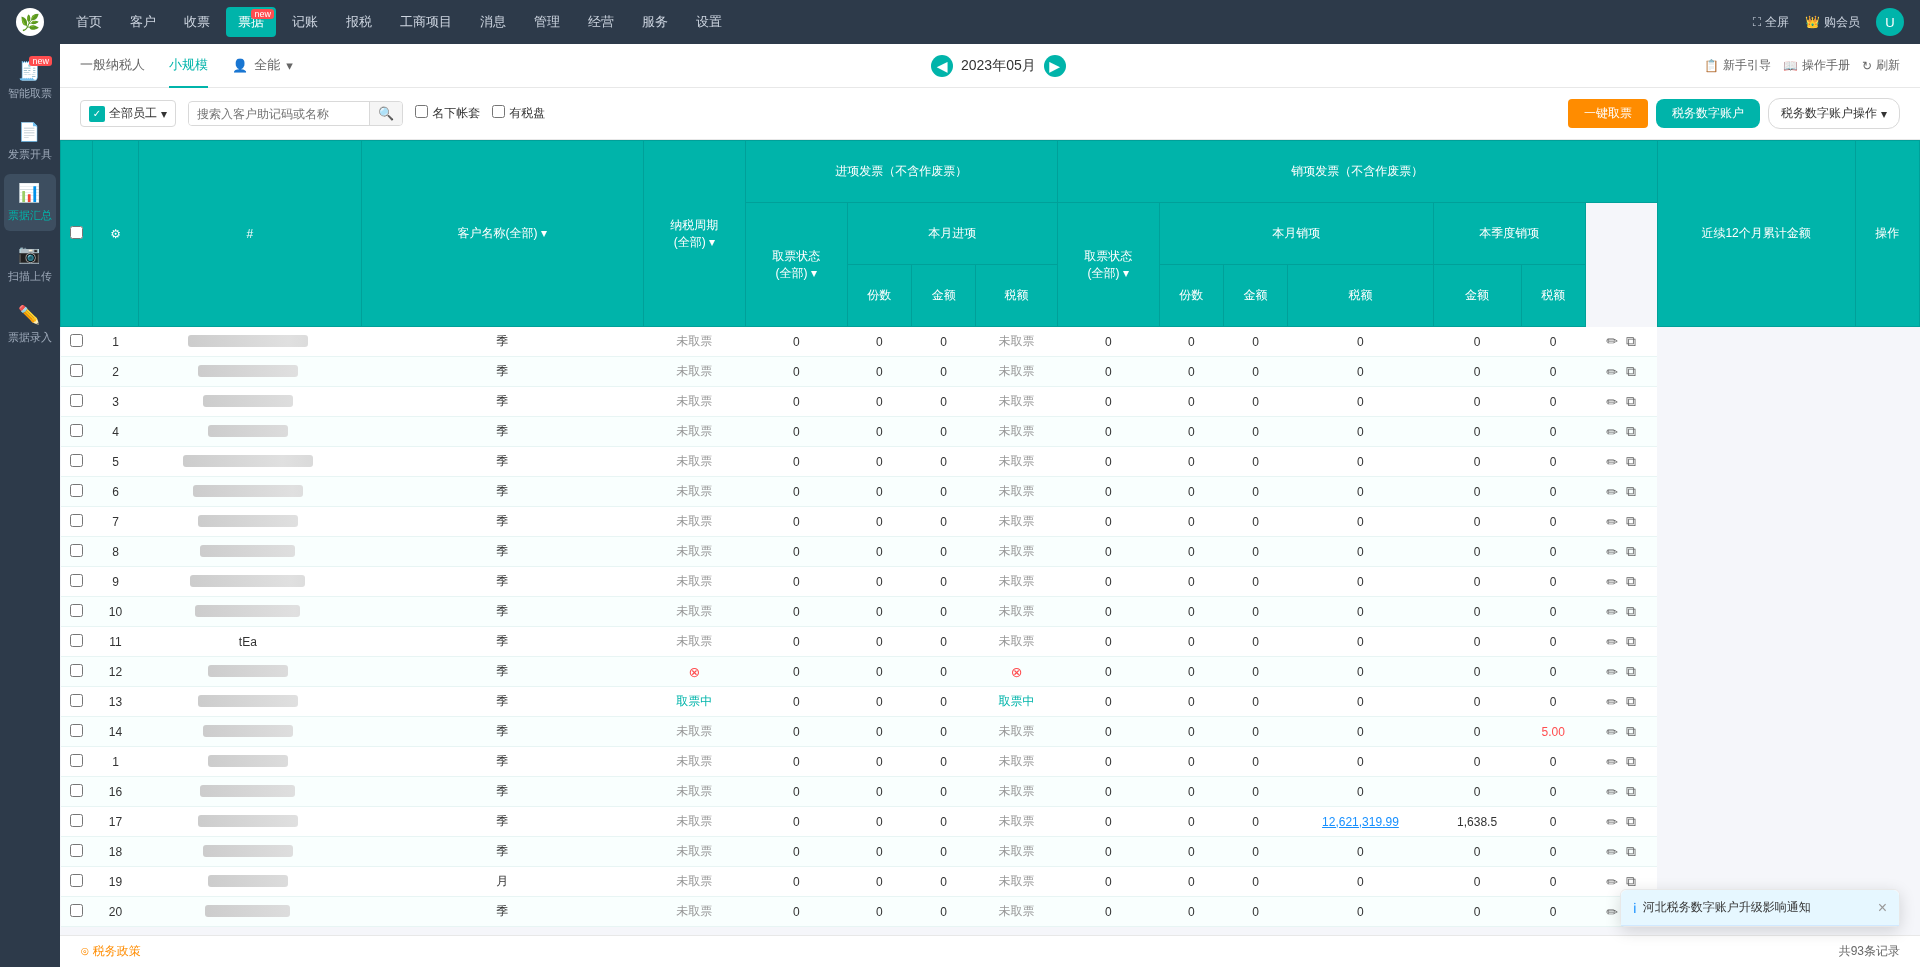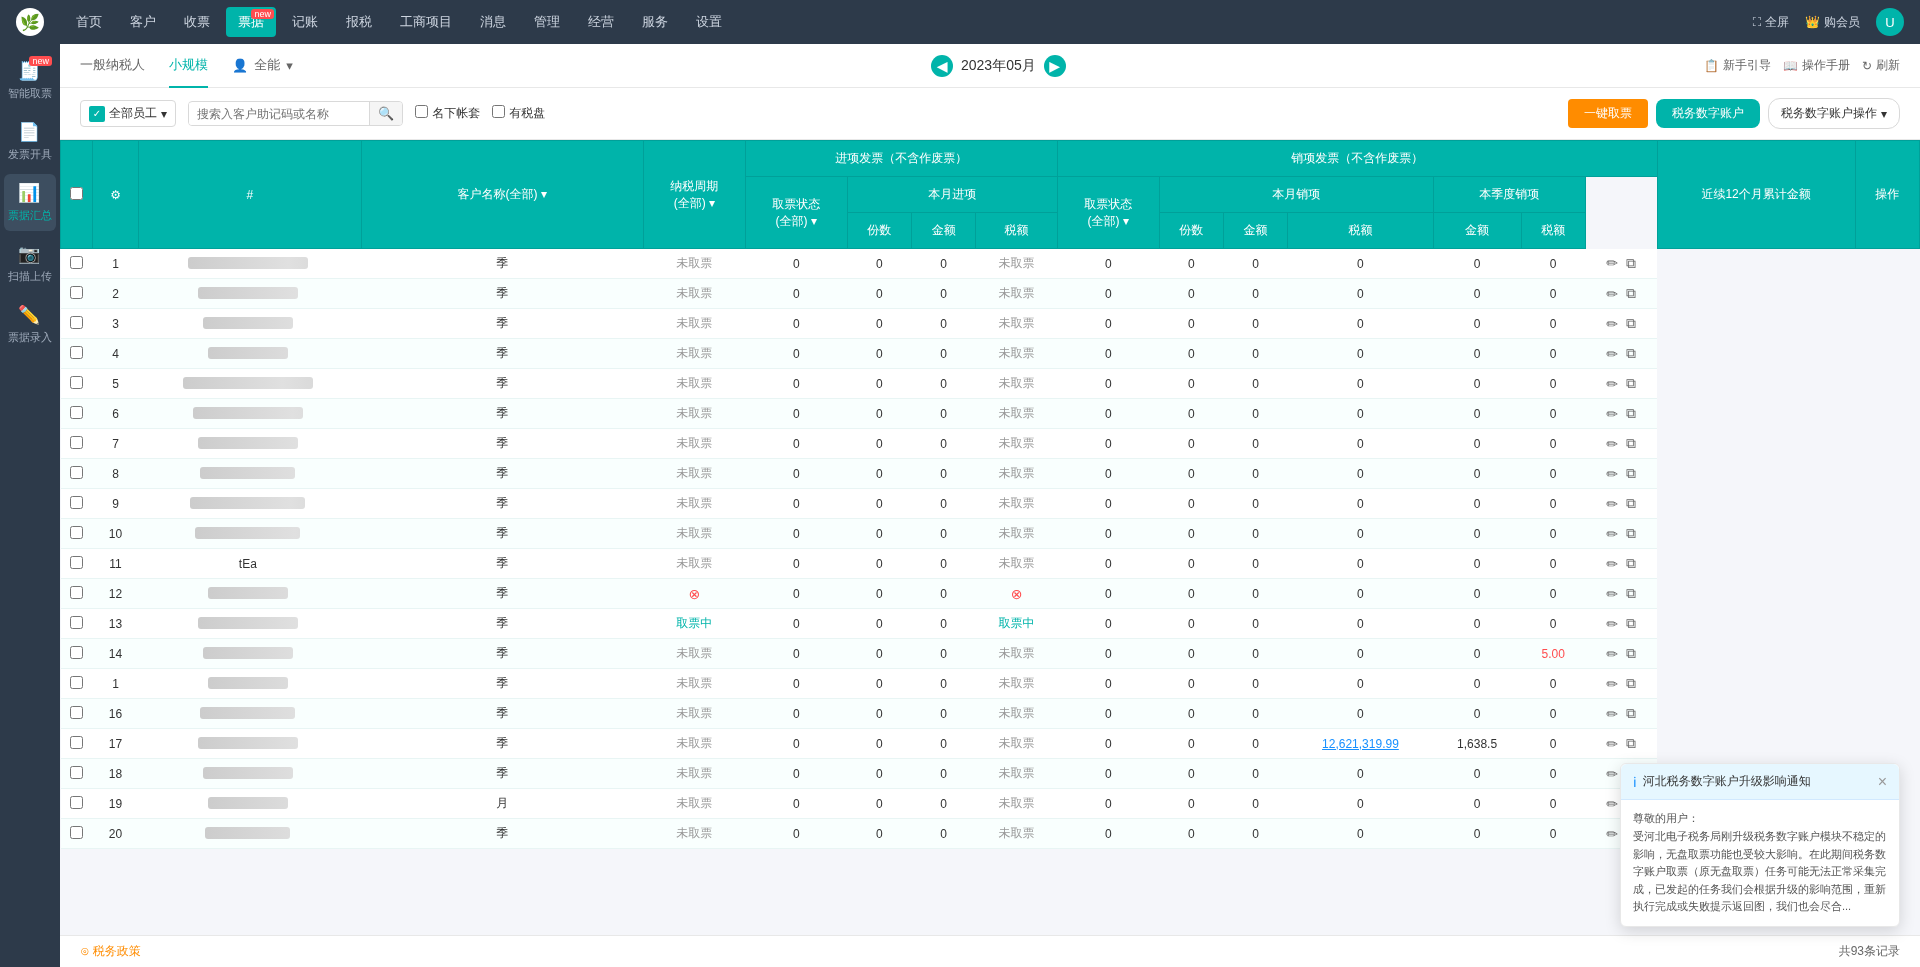--- a/index.html
+++ b/index.html
@@ -261,21 +261,21 @@
     table {
       width: 100%;
       border-collapse: collapse;
       min-width: 1400px;
     }
     thead tr th {
       background: #00b4aa;
       color: #fff;
       font-size: 12px;
       font-weight: normal;
-      padding: 9px 8px;
+      padding: 22px 8px;
       text-align: center;
       border: 1px solid #00a099;
       white-space: nowrap;
       position: sticky;
       top: 0;
       z-index: 10;
     }
     tbody tr:nth-child(odd) { background: #fff; }
     tbody tr:nth-child(even) { background: #f9fffe; }
     tbody td {
@@ -998,17 +998,13 @@
   <span style="flex:1"></span>
   <span class="record-count">共93条记录</span>
 </div>
 
 <div class="notification-popup">
   <div class="notification-header">
     <span class="notif-icon">ℹ</span>
     <span class="notif-title">河北税务数字账户升级影响通知</span>
     <span class="close-btn">×</span>
   </div>
-  <div class="notification-body">
-    尊敬的用户：<br>
-    受河北电子税务局刚升级税务数字账户模块不稳定的影响，无盘取票功能也受较大影响。在此期间税务数字账户取票（原无盘取票）任务可能无法正常采集完成，已发起的任务我们会根据升级的影响范围，重新执行完成或失败提示返回图，我们也会尽合...
-  </div>
 </div>
 
 </body></html>

